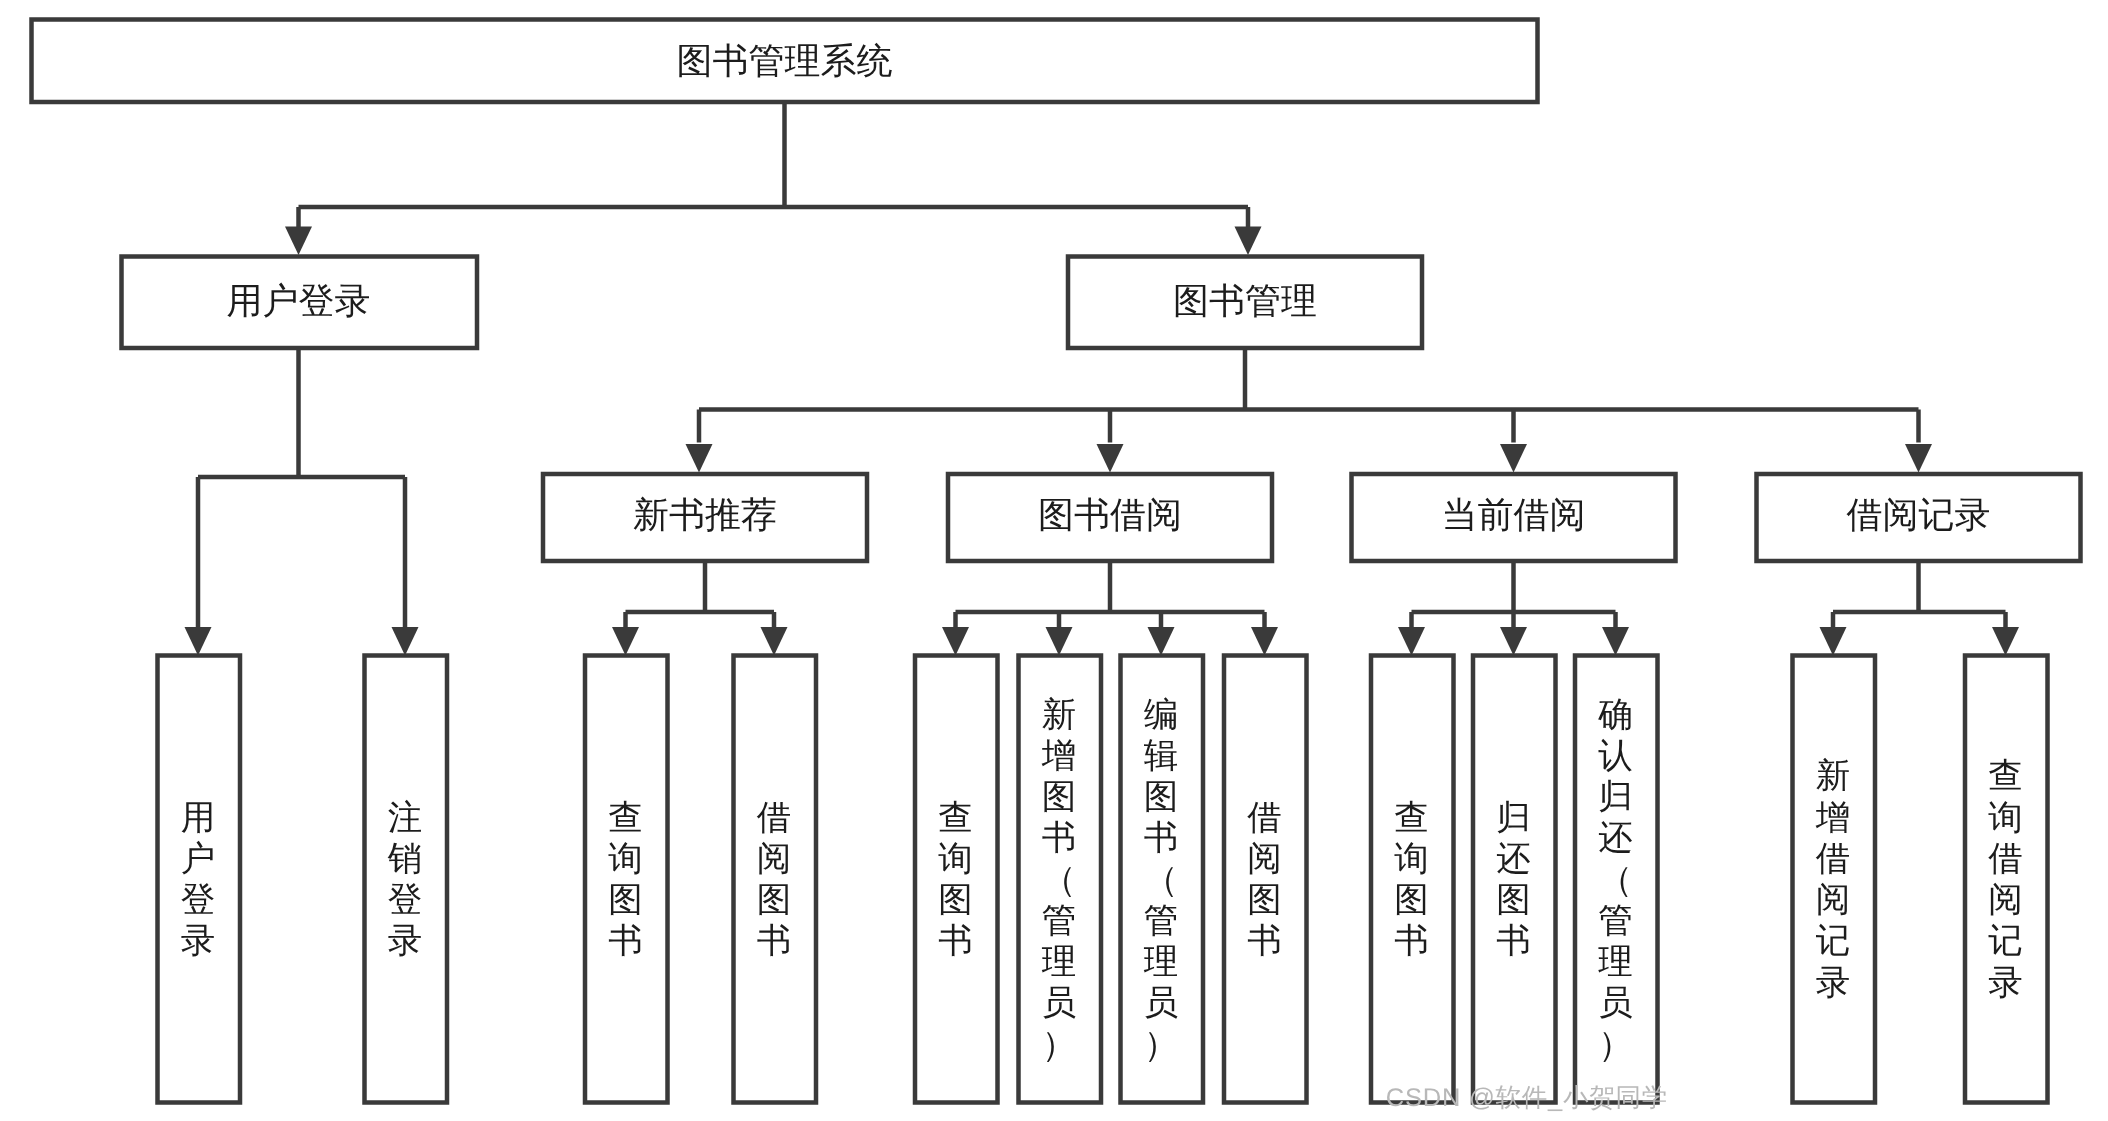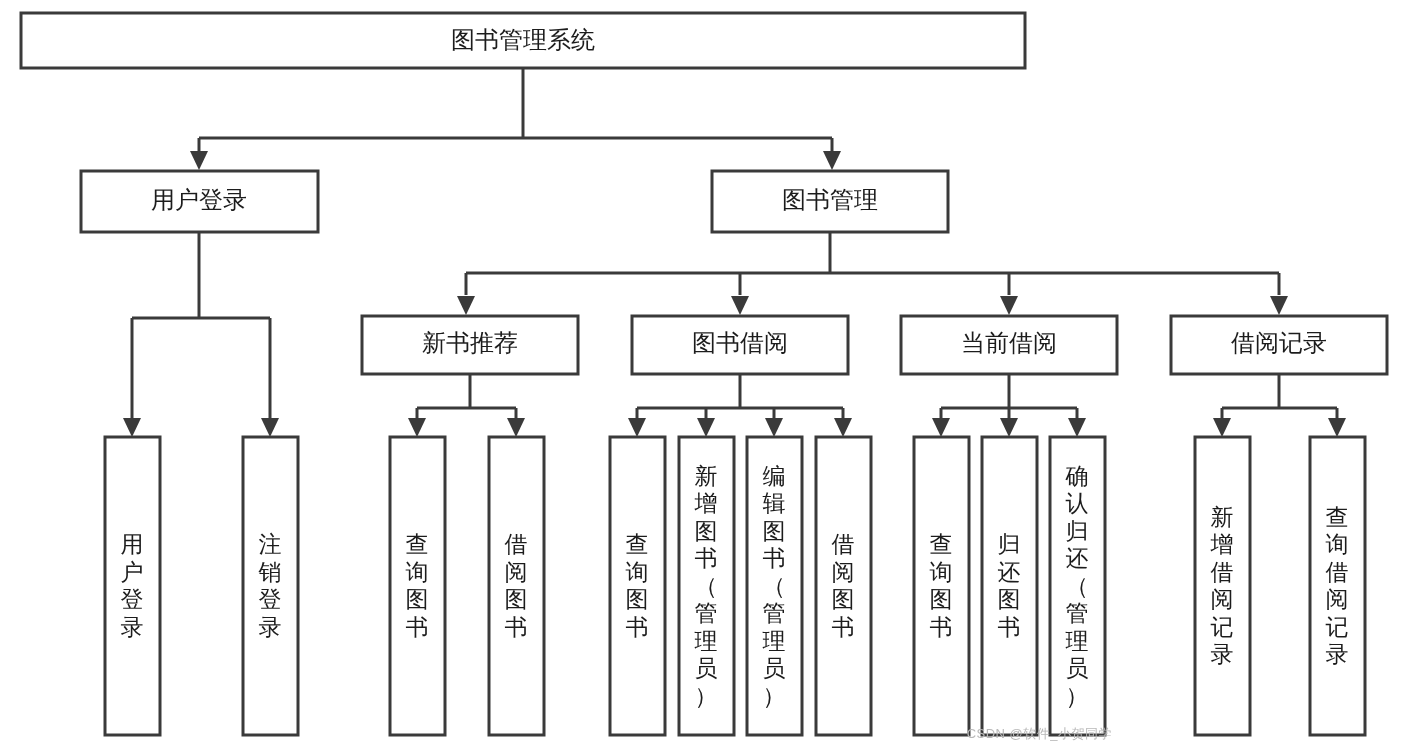--- a/index.html
+++ b/index.html
@@ -54,21 +54,21 @@
     font-family: "Liberation Sans", "DejaVu Sans", sans-serif;
     font-size: 23px;
     fill: #1c1c1c;
     text-anchor: middle;
   }
   .watermark {
     position: absolute;
     right: 12px;
     bottom: 4px;
     font-family: "Liberation Sans", "DejaVu Sans", sans-serif;
-    font-size: 13px;
+    font-size: 17px;
     color: #b8b8b8;
     white-space: nowrap;
     letter-spacing: 0.5px;
   }
 </style>
 </head>
 <body>
 
 <div id="diagram-root">
 

